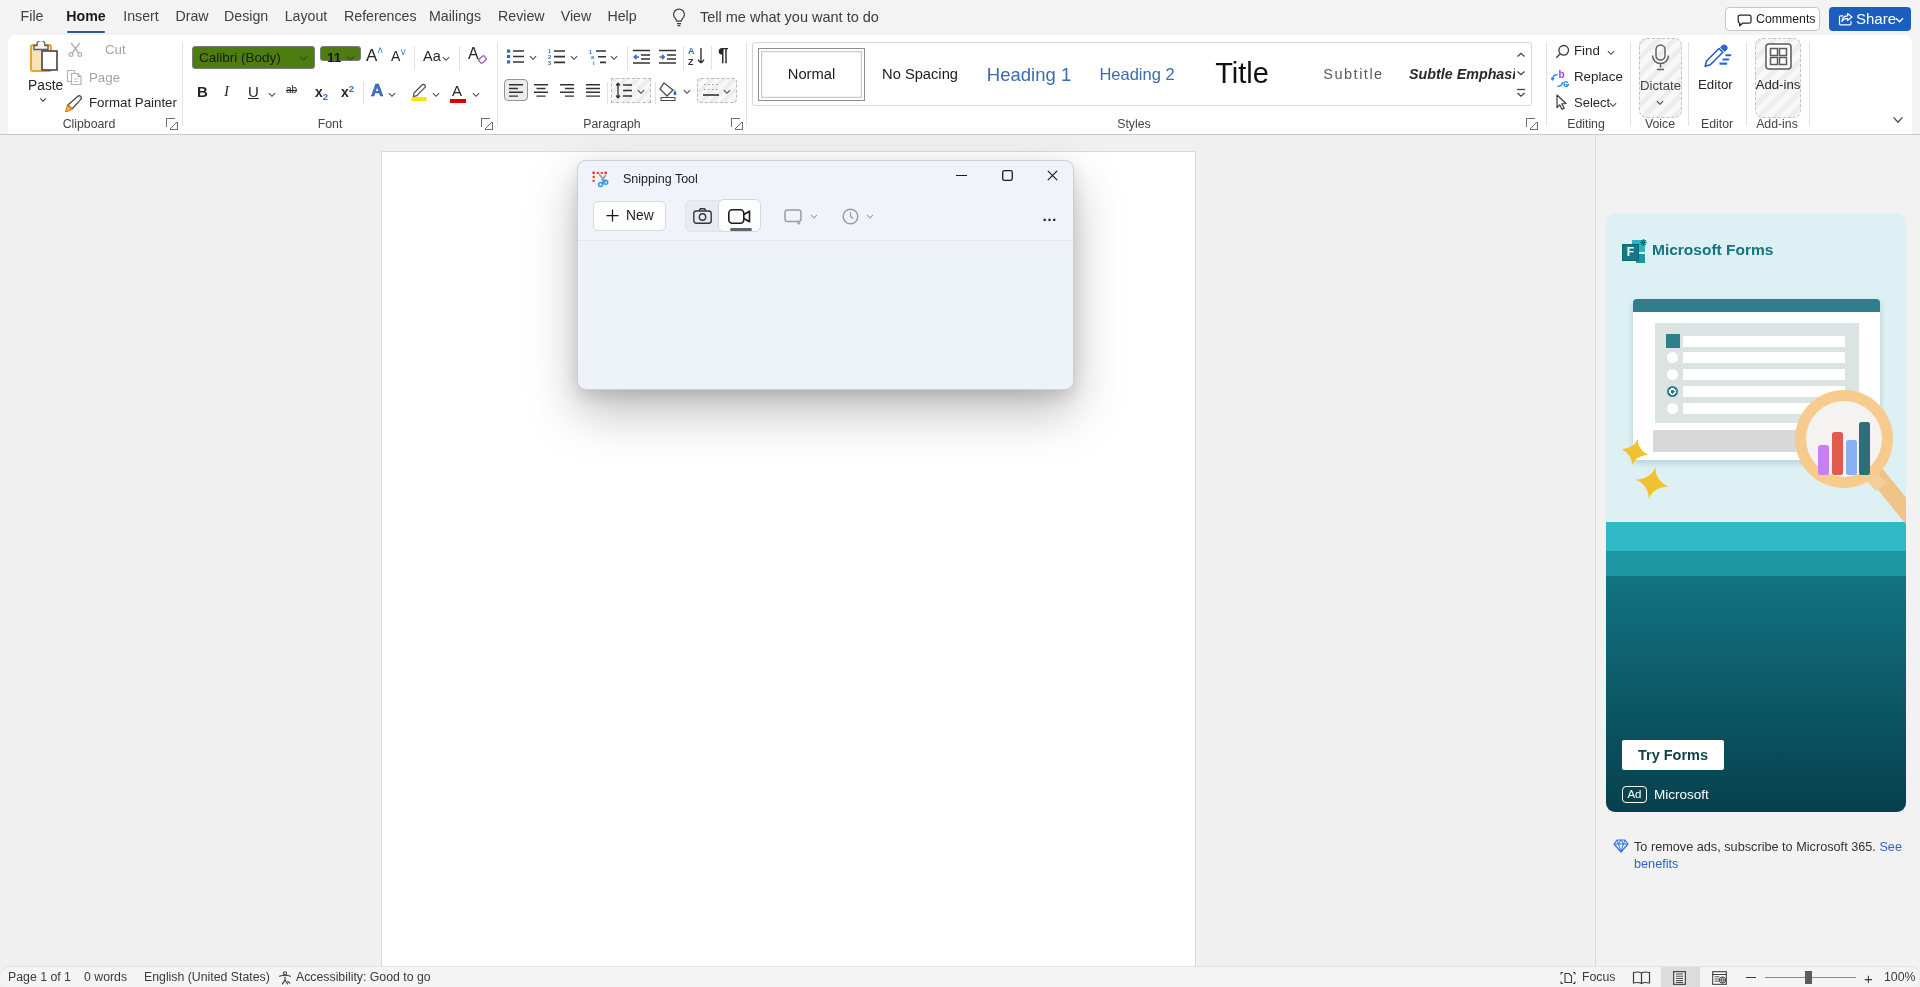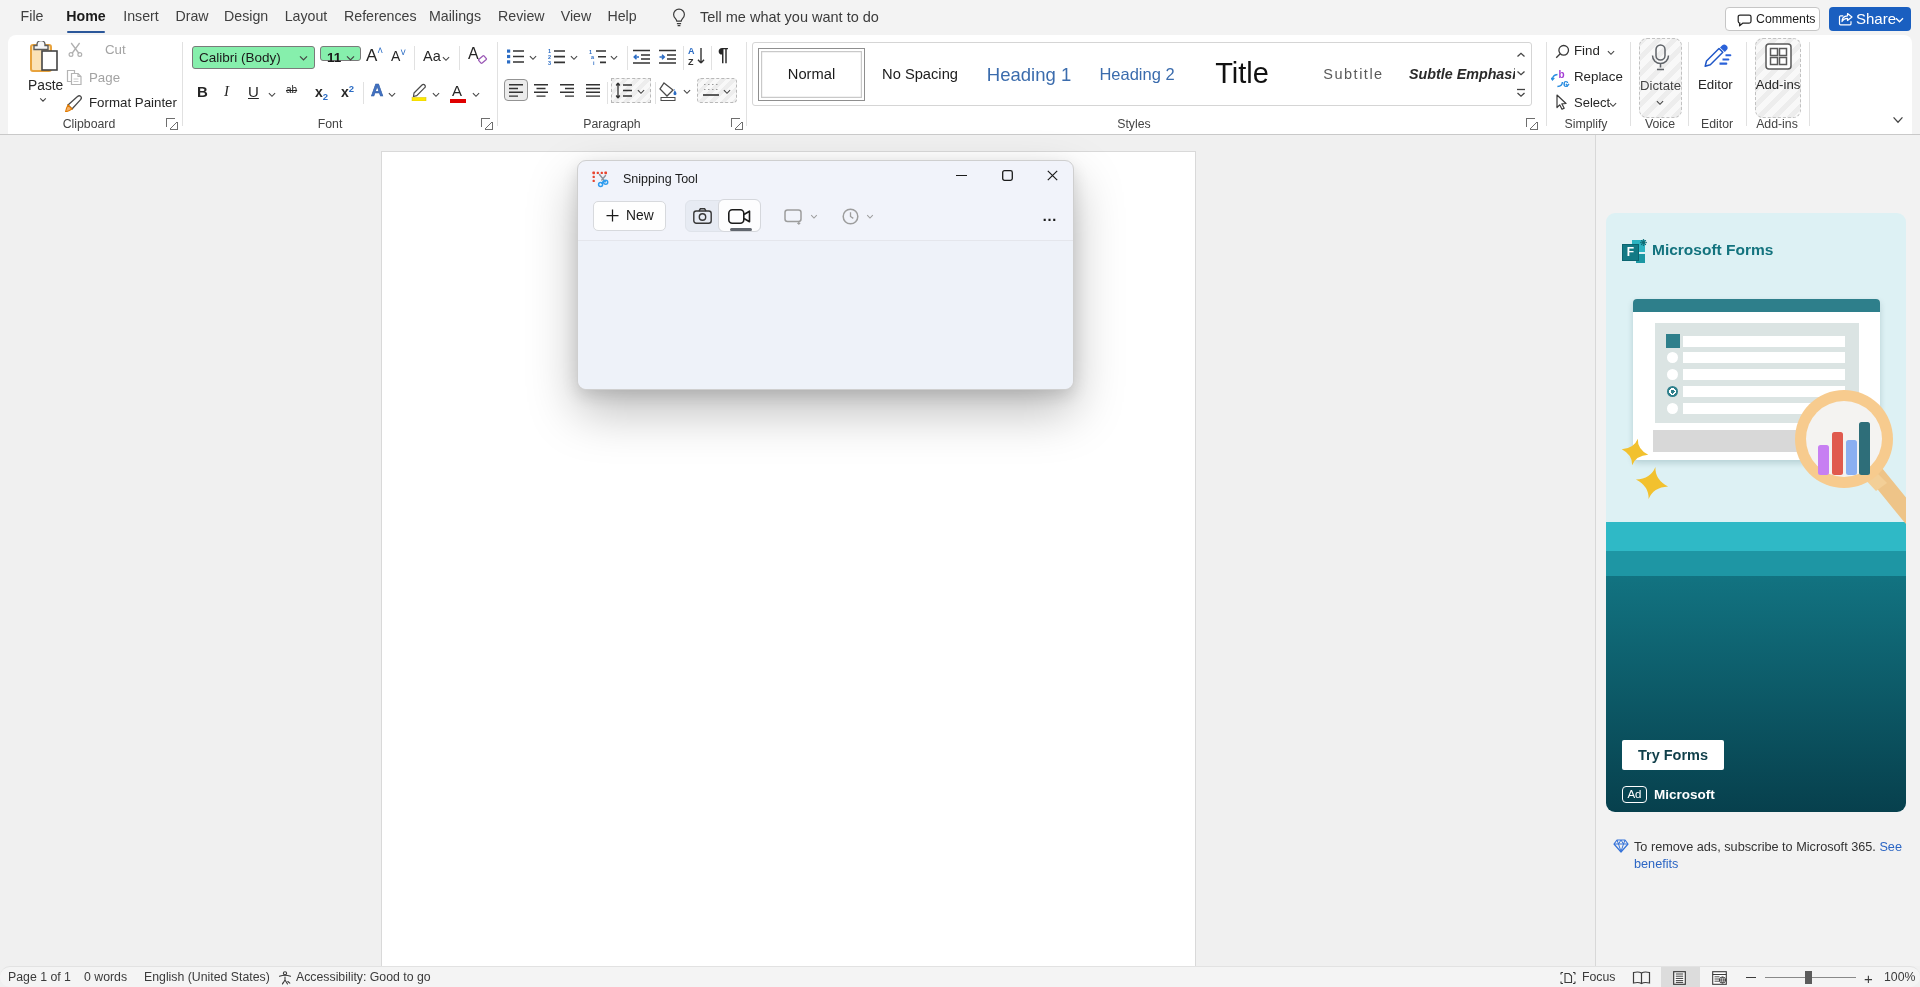--- a/index.html
+++ b/index.html
@@ -20,21 +20,21 @@
 #ribbonborder { position:absolute; top:134px; left:0; width:1920px; height:1px; background:#c9c9c9; z-index:5; }
 .gsep { position:absolute; top:42px; width:1px; height:84px; background:#e1e1e1; }
 .glabel { position:absolute; top:117px; height:14px; font-size:12.3px; color:#444; text-align:center; width:120px; }
 .launcher { position:absolute; width:12px; height:12px; }
 .launcher::before { content:""; position:absolute; left:0; top:0; width:8px; height:8px; border-left:1.2px solid #6e6e6e; border-top:1.2px solid #6e6e6e; }
 .launcher::after { content:""; position:absolute; right:0px; bottom:0px; width:7px; height:7px; border-right:1.6px solid #6e6e6e; border-bottom:1.6px solid #6e6e6e; background:linear-gradient(135deg,transparent 45%,#6e6e6e 46% 55%,transparent 56%); }
 .ricon { position:absolute; }
 .rtext { position:absolute; font-size:13.3px; color:#262626; white-space:nowrap; }
 .rtext.dis { color:#a3a3a3; }
 .chev { position:absolute; width:8px; height:8px; }
-.combo { position:absolute; border:1px solid #7a7a7a; border-radius:3px; background:#86efac; font-size:13.5px; color:#1b1b1b; }
+.combo { position:absolute; border:1px solid #7a7a7a; border-radius:3px; background:#4d7c0f; font-size:13.5px; color:#1b1b1b; }
 
 
 #canvas { position:absolute; top:134px; left:0; width:1595px; height:832px; background:#f0f0f0; }
 #page { position:absolute; top:17px; left:381px; width:815px; height:815px; background:#ffffff; border:1px solid #d9d9d9; border-bottom:none; }
 #vdivider { position:absolute; top:134px; left:1595px; width:1px; height:832px; background:#d8d8d8; }
 #rightpanel { position:absolute; top:134px; left:1596px; width:324px; height:832px; background:#f2f2f2; }
 
 
 #statusbar { position:absolute; top:966px; left:0; width:1920px; height:21px; background:#f4f4f4; border-top:1px solid #e2e2e2; font-size:12.3px; color:#3b3b3b;border-radius:10px; }
 .sitem { position:absolute; top:0; height:20px; line-height:20px; white-space:nowrap; }
@@ -266,21 +266,21 @@
       <path d="M16 15.5 17.6 13.5 19 15.6" stroke="#2b8de0" stroke-width="1.4" fill="none" transform="rotate(180 17 15.2)"></path>
     </svg>
   <div class="rtext" style="left:1574px;top:69px;">Replace</div>
   <svg class="ricon" style="left:1555px;top:94px;" width="13" height="16" viewBox="0 0 13 16">
       <path d="M2 1l9 8.5-4.2.3 2.4 4.4-2.2 1.1-2.3-4.5L2 13.5z" fill="#fff" stroke="#3a3a3a" stroke-width="1.2" stroke-linejoin="round"></path>
     </svg>
   <div class="rtext" style="left:1574px;top:95px;font-size:13px;">Select</div>
   <svg class="chev" style="left:1609px;top:101px;" width="9" height="7" viewBox="0 0 9 7">
       <path d="M1 1.3 4.5 5 8 1.3" fill="none" stroke="#444" stroke-width="1.2"></path>
     </svg>
-  <div class="glabel" style="left:1526px;">Simplify</div>
+  <div class="glabel" style="left:1526px;">Editing</div>
   <div class="gsep" style="left:1630px;"></div>
 
   <div class="abs" style="left:1639px;top:38px;width:43px;height:80px;border:1.3px dashed #c2c2c2;border-radius:8px;background:repeating-linear-gradient(135deg,#ededed 0 5px,#f8f8f8 5px 11px);"></div>
   <svg class="ricon" style="left:1651px;top:44px;" height="27" viewBox="0 0 19 27" width="19">
       <rect x="5" y="1" width="9" height="15" rx="4.5" fill="none" stroke="#5f6368" stroke-width="1.5"></rect>
       <path d="M1.5 11.5a8 8 0 0 0 16 0M9.5 19.5v4M6 25.5h7" stroke="#5f6368" stroke-width="1.5" fill="none"></path>
     </svg>
   <div class="rtext" style="left:1639px;top:78px;width:43px;text-align:center;font-size:13.2px;color:#444;">Dictate</div>
   <svg class="chev" style="left:1656px;top:99px;" width="9" height="7" viewBox="0 0 9 7">
       <path d="M1 1.3 4.5 5 8 1.3" fill="none" stroke="#444" stroke-width="1.2"></path>
@@ -406,21 +406,21 @@
         <circle cx="55" cy="56" r="49" fill="#f7cb8e"></circle>
         <circle cx="55" cy="56" r="38" fill="#f4f3f1"></circle>
         <rect x="29" y="62" width="11" height="30" rx="2.5" fill="#c77ff2"></rect>
         <rect x="43" y="49" width="11" height="43" rx="2.5" fill="#e05a4e"></rect>
         <rect x="57" y="57" width="11" height="35" rx="2.5" fill="#8aaff2"></rect>
         <rect x="70" y="39" width="11" height="53" rx="2.5" fill="#2e6e79"></rect>
       </svg>
 
       <div class="abs" style="left:16px;top:527px;width:102px;height:30px;background:#fff;border-radius:2px;text-align:center;line-height:30px;font-size:14.5px;font-weight:700;color:#103f4a;">Try Forms</div>
       <div class="abs" style="left:16px;top:573px;width:25px;height:17px;border:1.4px solid #fff;border-radius:4px;text-align:center;line-height:14px;font-size:11.5px;color:#fff;">Ad</div>
-      <div class="abs" style="left:48px;top:574px;font-size:13.5px;font-weight:700;color:#fff;">Microsoft</div>
+      <div class="abs" style="left:48px;top:574px;font-size:13.5px;font-weight:400;color:#fff;">Microsoft</div>
     </div>
 
     <svg class="abs" style="left:17px;top:705px;" width="16" height="14" viewBox="0 0 16 14">
         <path d="M4 1h8l3 4-7 8-7-8z" fill="none" stroke="#3573d9" stroke-width="1.2" stroke-linejoin="round"></path>
         <path d="M1 5h14M5.5 5 8 12.5 10.5 5M4 1l1.5 4L8 1l2.5 4L12 1" fill="none" stroke="#3573d9" stroke-width="1"></path>
       </svg>
     <div class="abs" style="left:38px;top:705px;font-size:12.7px;color:#333;line-height:17px;">To remove ads, subscribe to Microsoft 365. <span style="color:#2c66c4;">See<br>benefits</span></div>
   </div>
 
   <div id="snip">

